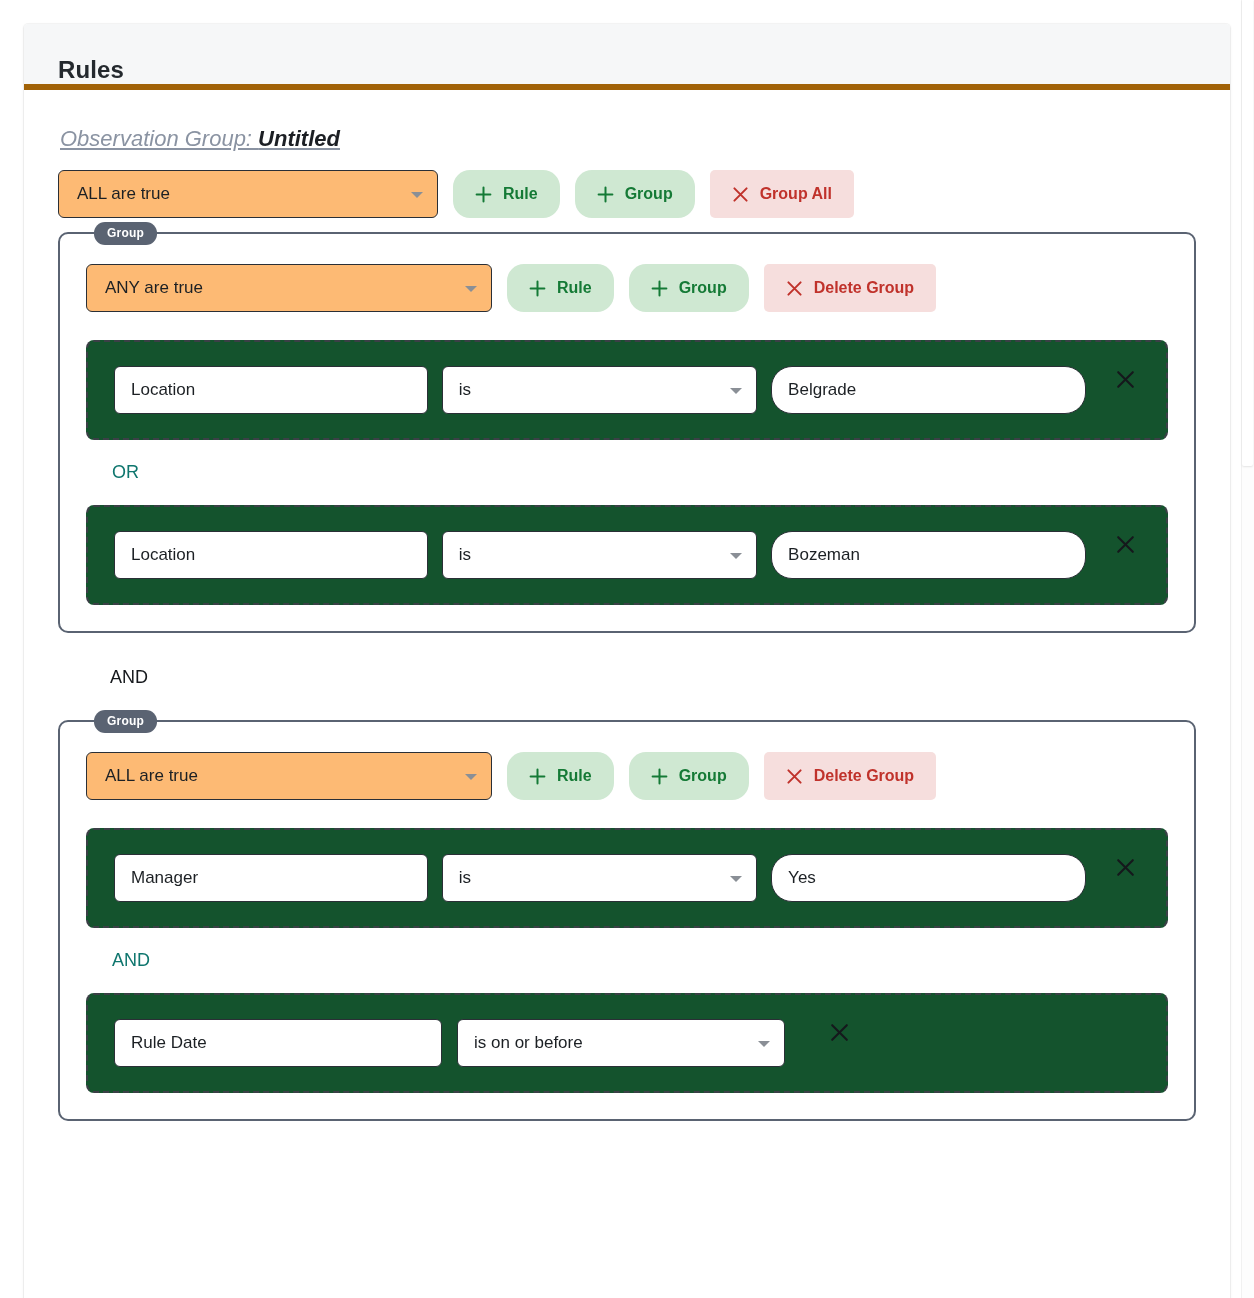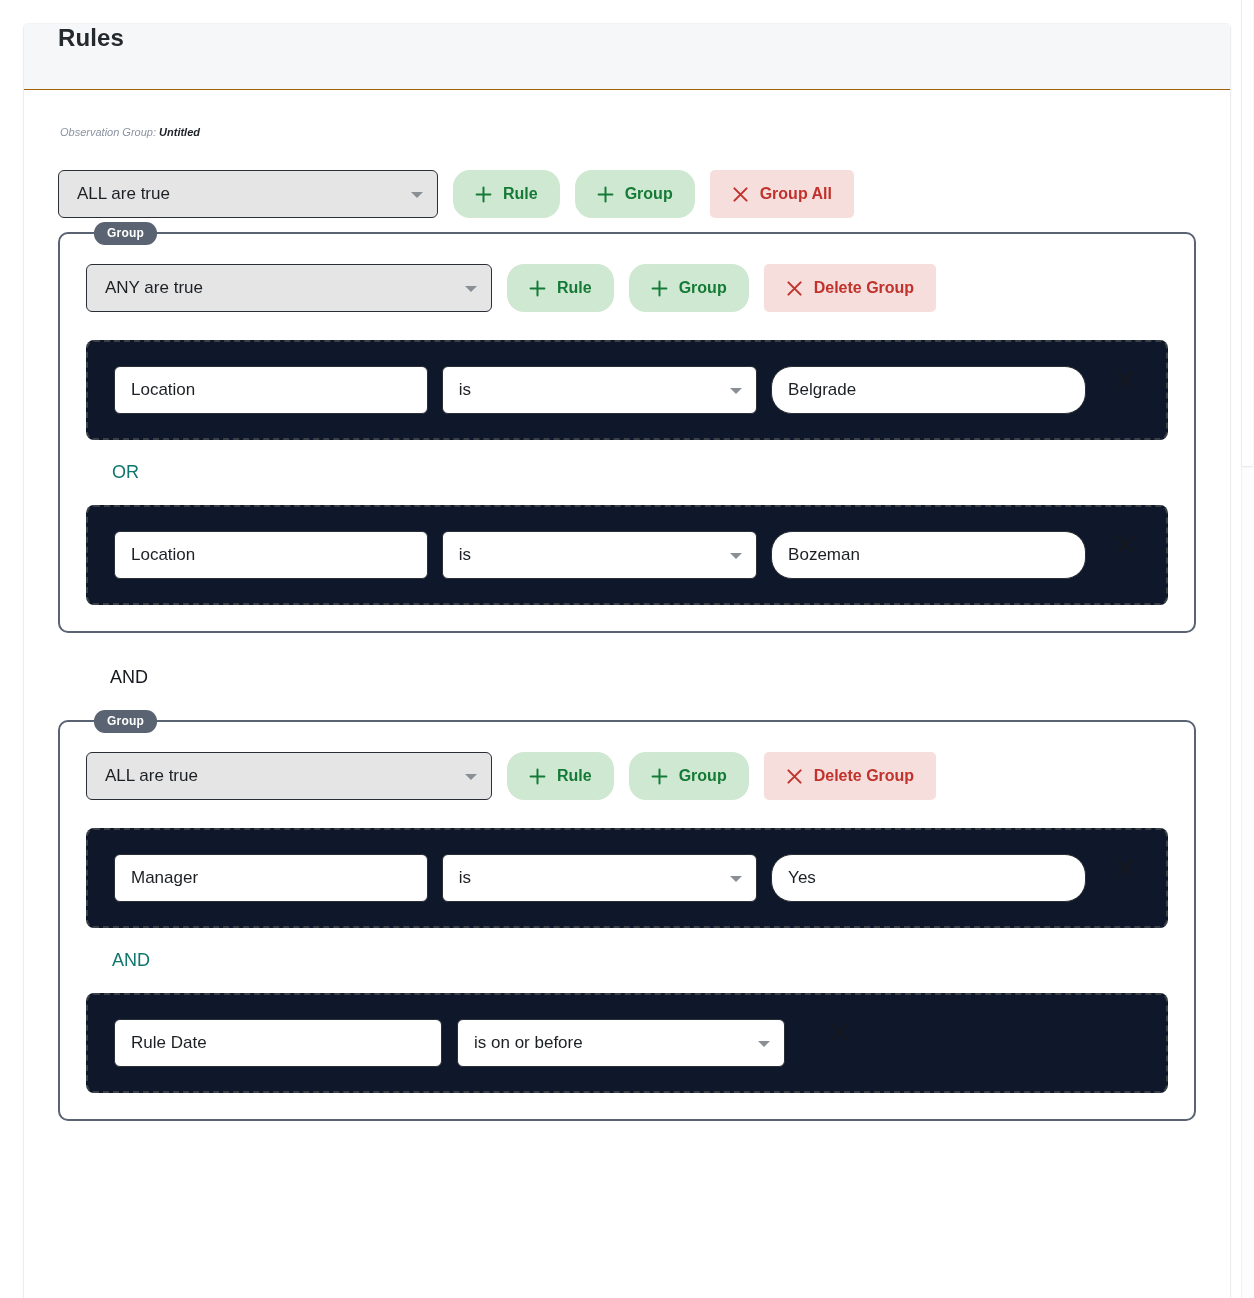--- a/index.html
+++ b/index.html
@@ -23,54 +23,55 @@
     left: 24px; top: 24px;
     width: 1206px;
     min-height: 1290px;
     background: #ffffff;
     border-radius: 4px;
     box-shadow: 0 1px 3px rgba(0,0,0,0.10), 0 0 0 1px rgba(0,0,0,0.035);
   }
   .card-header {
     height: 66px;
     background: #f6f7f8;
-    border-bottom: 1px solid #a16207;
-    display: flex; align-items: flex-start;
+    border-bottom: 6px solid #a16207;
+    display: flex; align-items: flex-end;
     padding: 0 34px;
     border-radius: 4px 4px 0 0;
   }
   .card-title {
     font-size: 24px;
     font-weight: bold;
     color: #24292e;
     letter-spacing: .1px;
   }
   .card-body { padding: 30px 34px 40px 34px; }
 
   
   .obs-line {
-    font-size: 11px;
+    font-size: 22px;
     font-style: italic;
     color: #8a93a2;
-    margin: 6px 0 32px 2px;
+    margin: 6px 0 18px 2px;
+    text-decoration: underline;
   }
   .obs-line .obs-value {
     color: #1c1f24;
     font-weight: bold;
     font-style: italic;
   }
 
   
   .ctl-row { display: flex; align-items: center; }
   .gap-15 > * + * { margin-left: 15px; }
 
   .select {
     position: relative;
     height: 48px;
-    background: #e5e5e5;
+    background: #fdba74;
     border: 1px solid #2a2f36;
     border-radius: 6px;
     display: flex; align-items: center;
     padding: 0 34px 0 18px;
     font-size: 17px;
     color: #1c2024;
     cursor: pointer;
     white-space: nowrap;
     overflow: hidden;
   }
@@ -123,21 +124,21 @@
     font-weight: bold;
     border-radius: 11px;
     padding: 4px 13px 5px 13px;
     letter-spacing: .2px;
   }
 
   
   .rule {
     border: 2px dashed #3b3f46;
     border-radius: 8px;
-    background: #0f172a;
+    background: #14532d;
     padding: 24px 26px;
     display: flex;
   }
   .rule + .conn, .group + .conn { }
   .field {
     height: 48px;
     background: #ffffff;
     border: 1px solid #2a2f36;
     border-radius: 6px;
     display: flex;

